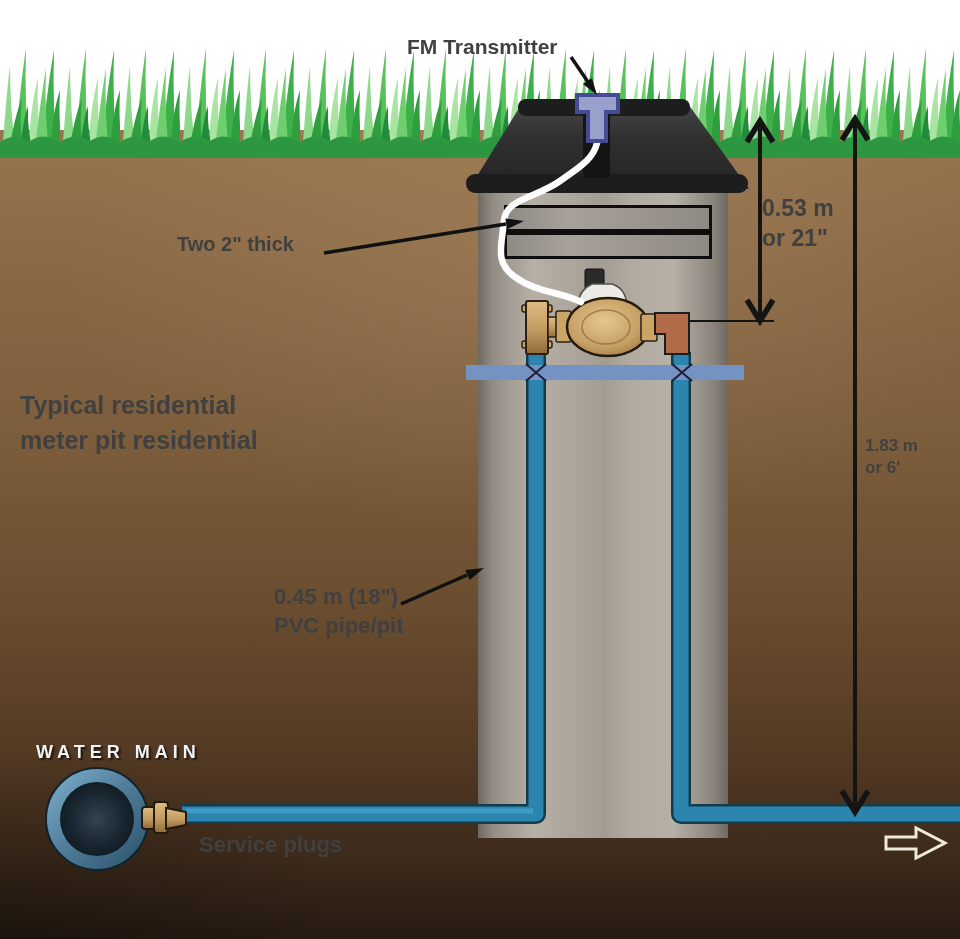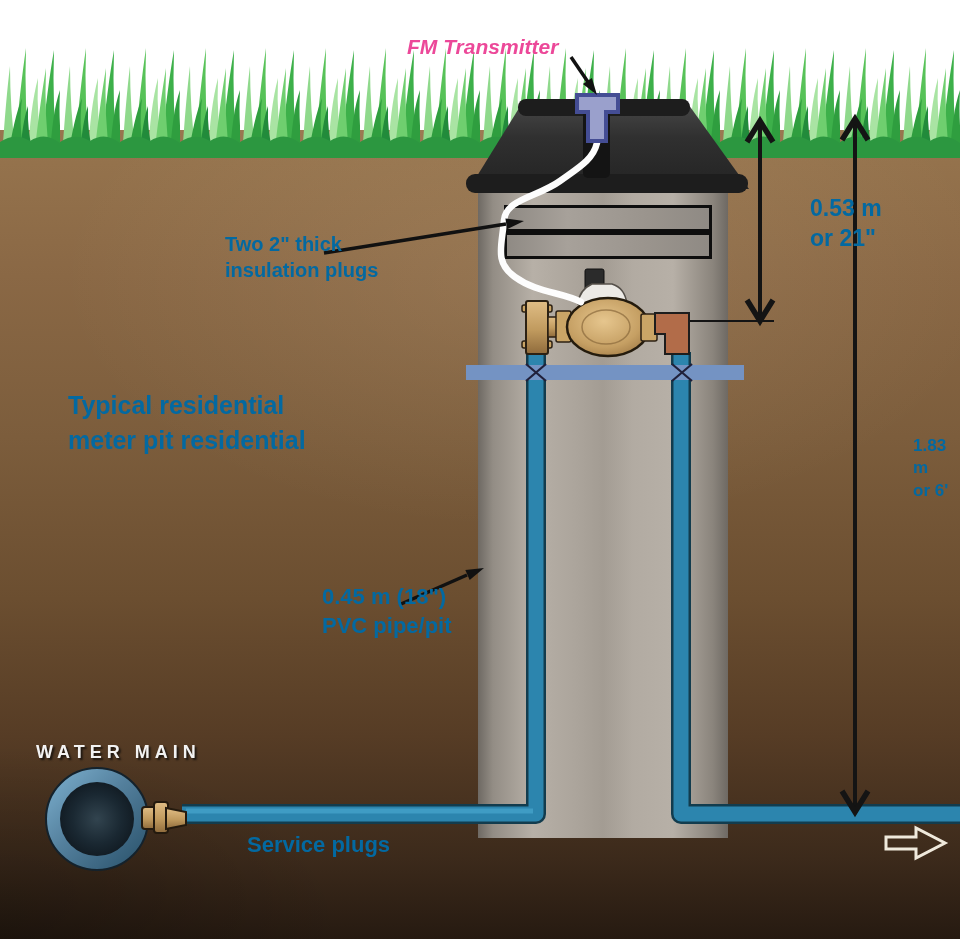--- a/index.html
+++ b/index.html
@@ -37,22 +37,22 @@
   .lid-body{
     left:469px;top:103px;width:280px;height:86px;
     clip-path:polygon(19% 0,78% 0,100% 100%,0 100%);
     background:linear-gradient(180deg,#474747,#303030 40%,#232323);
   }
   .lid-rim{left:518px;top:99px;width:172px;height:17px;background:#1d1d1d;border-radius:8px;}
   .lid-flange{left:466px;top:174px;width:282px;height:19px;background:#1d1d1d;border-radius:9px;}
   .lid-slot{left:583px;top:110px;width:27px;height:68px;background:#141414;border-radius:0 0 5px 5px;}
   
   .lbl{position:absolute;font-weight:bold;line-height:1.32;}
-  .lbl.dark{color:#ec4899;font-style:italic;}
-  .lbl.light{color:#0369a1;margin-left:48px;}
+  .lbl.dark{color:#404040;}
+  .lbl.light{color:#404040;}
   .fm-label{left:407px;top:33px;font-size:21px;}
   .ins-label{left:177px;top:231px;font-size:20px;}
   .title{left:20px;top:388px;font-size:25px;line-height:1.38;}
   .dim1-label{left:762px;top:193px;font-size:23px;}
   .dim2-label{left:865px;top:435px;font-size:17px;}
   .pvc-label{left:274px;top:582px;font-size:22px;}
   .wm-label{
     left:36px;top:741px;font-size:18px;letter-spacing:5px;color:#f2f2f2;
     text-shadow:2px 2px 2px rgba(10,10,10,0.75);
     text-align:right;
@@ -195,21 +195,20 @@
       <path d="M842,791 L855,812 L868,791" stroke-width="5.5"></path>
     </g>
 
     <path d="M886,837 H916 V828 L945,843 L916,858 V849 H886 Z" fill="none" stroke="#efe9dc" stroke-width="3"></path>
   </svg>
 
   <div class="lbl dark fm-label">FM Transmitter</div>
 
   <div class="lbl light ins-label">
     <div>Two 2" thick</div>
-    <div>insulation plugs</div>
   </div>
 
   <div class="lbl light title">
     <div>Typical residential</div>
     <div>meter pit residential</div>
   </div>
 
   <div class="lbl light dim1-label">
     <div>0.53 m</div>
     <div>or 21"</div>

